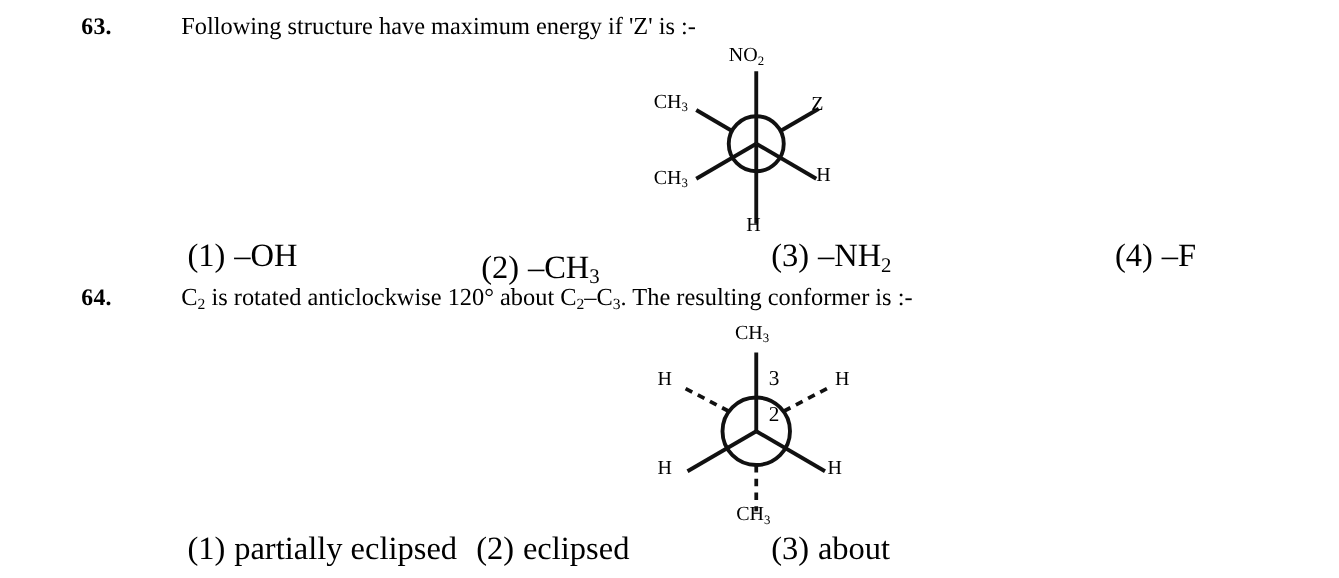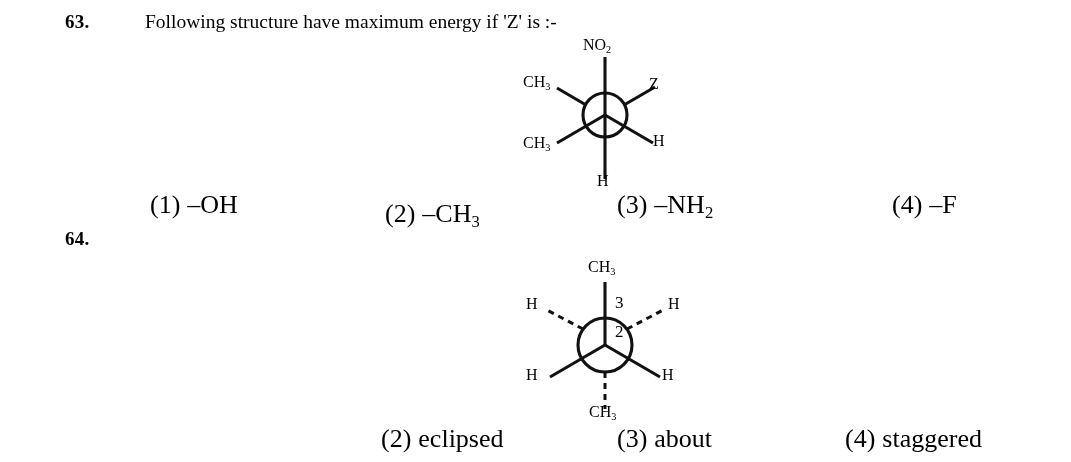--- a/index.html
+++ b/index.html
@@ -126,20 +126,23 @@
   <div class="abs opt" style="left:617px; top:194px;">
     <span class="tag">(3)</span><span>–NH</span><sub>2</sub>
   </div>
 
   <div class="abs opt" style="left:845px; top:194px;margin-left:47px;">
     <span class="tag">(4)</span><span>–F</span><sub></sub>
   </div>
 
   <div class="abs qnum" style="left:65px; top:229px;">64.</div>
 
+  <div class="abs qtext" style="left:145px; top:228px;">
+    <span>C</span><sub>2</sub><span> is rotated anticlockwise 120° about C</span><sub>2</sub><span>–C</span><sub>3</sub><span>. The resulting conformer is :-</span>
+  </div>
 
   <div class="diagram" style="left:505px; top:252px; width:200px; height:172px;">
 
     <svg width="200" height="172" viewBox="0 0 200 172">
 
       <g stroke="#111111" stroke-width="3.0" stroke-linecap="butt" fill="none" stroke-dasharray="6 5">
         <line x1="78" y1="77" x2="40" y2="57"></line>
         <line x1="122" y1="77" x2="160" y2="57"></line>
         <line x1="100" y1="120" x2="100" y2="157"></line>
       </g>
@@ -175,26 +178,26 @@
 
     <div class="lbl" style="left:21px; top:42px;">
       <span>H</span>
     </div>
 
     <div class="idx" style="left:110px; top:42px;">3</div>
 
     <div class="idx" style="left:110px; top:71px;">2</div>
   </div>
 
+  <div class="abs opt" style="left:150px; top:428px;">
+    <span class="tag">(1)</span><span>partially eclipsed</span>
+  </div>
 
   <div class="abs opt" style="left:381px; top:428px;">
     <span class="tag">(2)</span><span>eclipsed</span>
   </div>
 
   <div class="abs opt" style="left:617px; top:428px;">
     <span class="tag">(3)</span><span>about</span>
   </div>
 
-  <div class="abs opt" style="left:845px; top:428px;">
-    <span class="tag">(4)</span><span>staggered</span>
-  </div>
 
 </div>
 
 </body></html>

